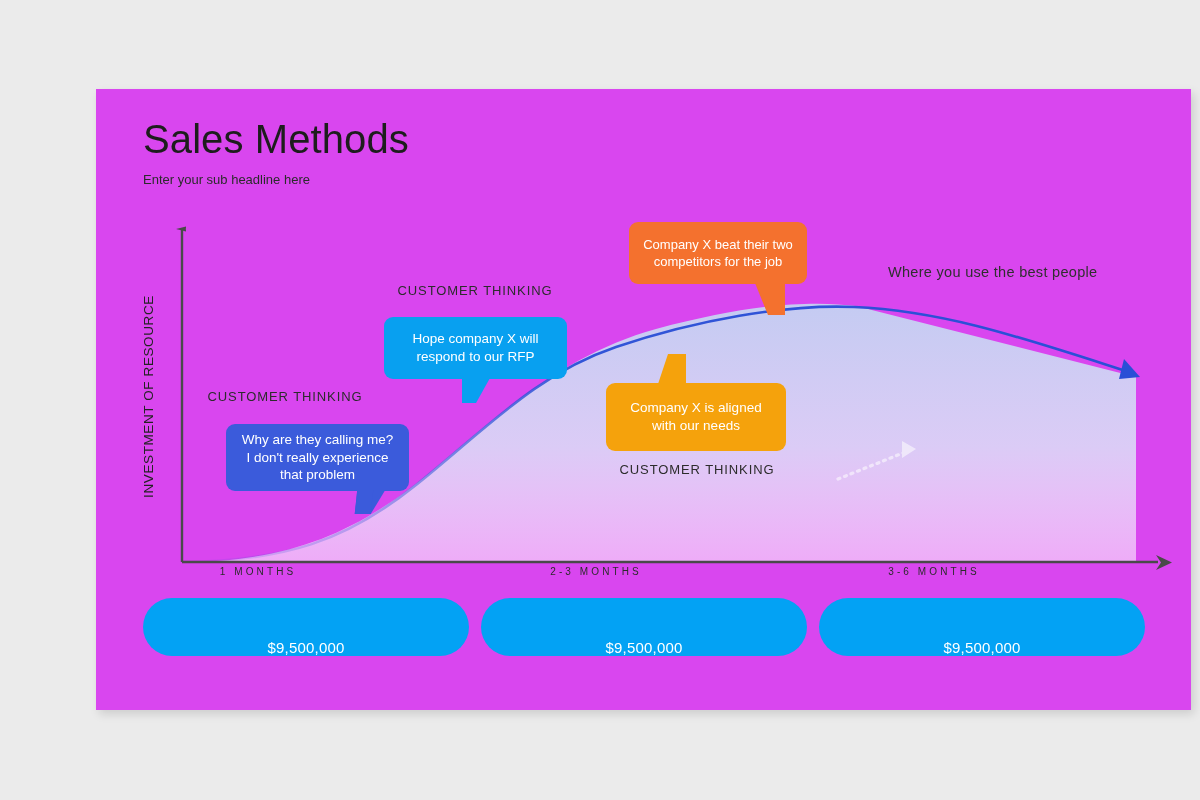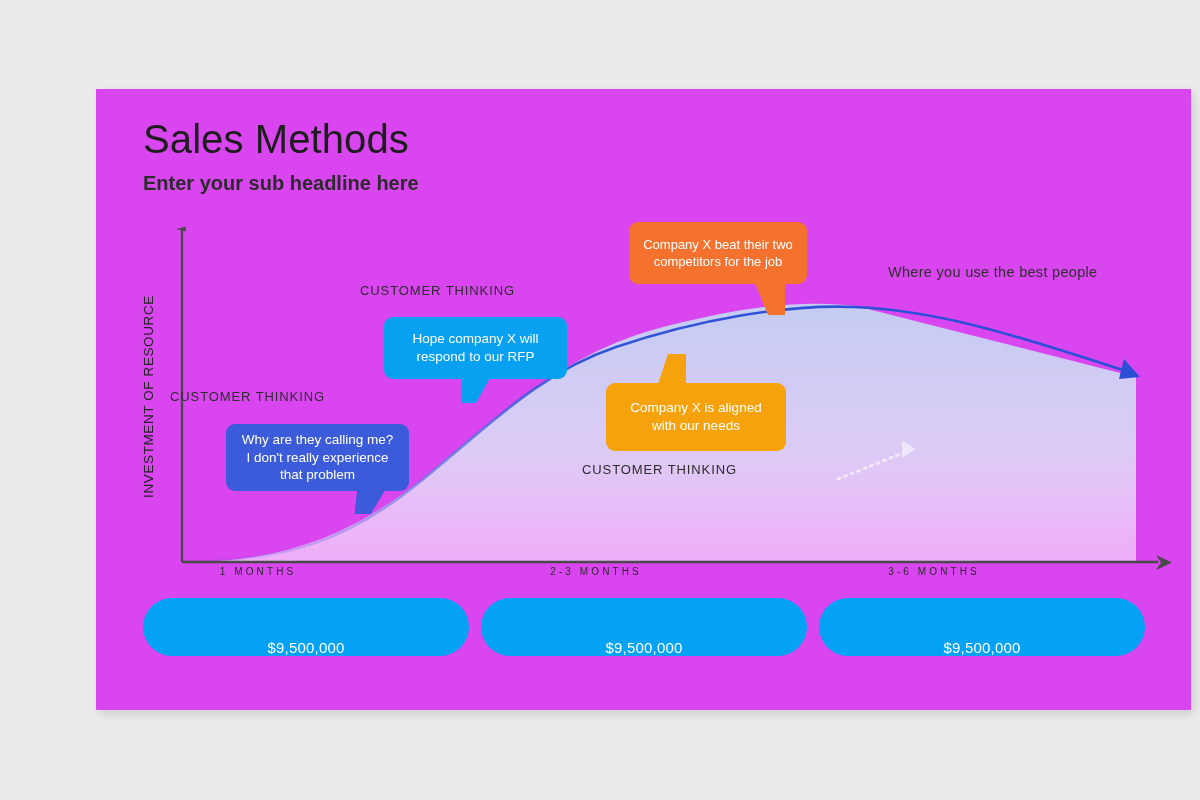--- a/index.html
+++ b/index.html
@@ -33,24 +33,23 @@
     font-size: 40px;
     font-weight: 400;
     color: #1d1d1d;
     letter-spacing: 0.1px;
     white-space: nowrap;
   }
   #page-subtitle {
     position: absolute;
     left: 47px;
     top: 83px;
-    font-size: 20px;
+    font-size: 13px;
     color: #2b2b2b;
     white-space: nowrap;
-    font-weight: bold;
   }
 
   
   #chart-area {
     position: absolute;
     left: 0;
     top: 0;
     width: 1095px;
     height: 621px;
   }
@@ -98,21 +97,21 @@
     justify-content: center;
     letter-spacing: 0.2px;
   }
 
   .stage-caption {
     position: absolute;
     font-size: 13px;
     letter-spacing: 0.9px;
     color: #2c2c2c;
     white-space: nowrap;
-    text-align: left;
+    text-align: center;
   }
 
   .right-note {
     position: absolute;
     font-size: 14.5px;
     color: #2f2f2f;
     white-space: nowrap;
     letter-spacing: 0.3px;
   }
 

